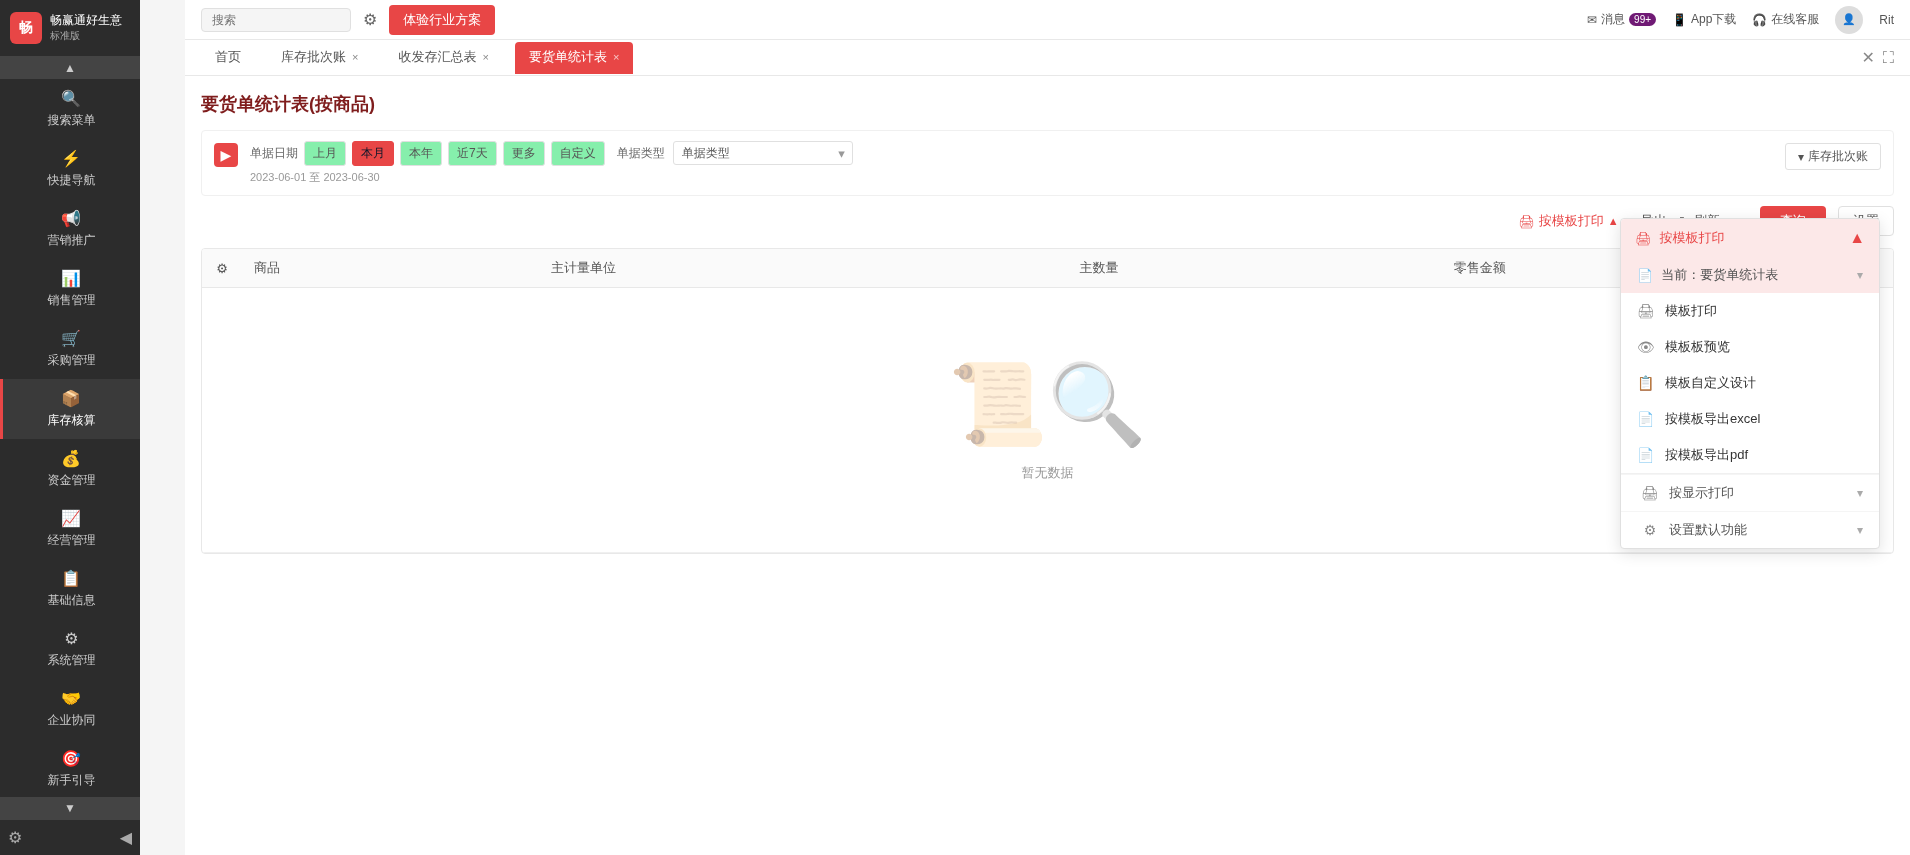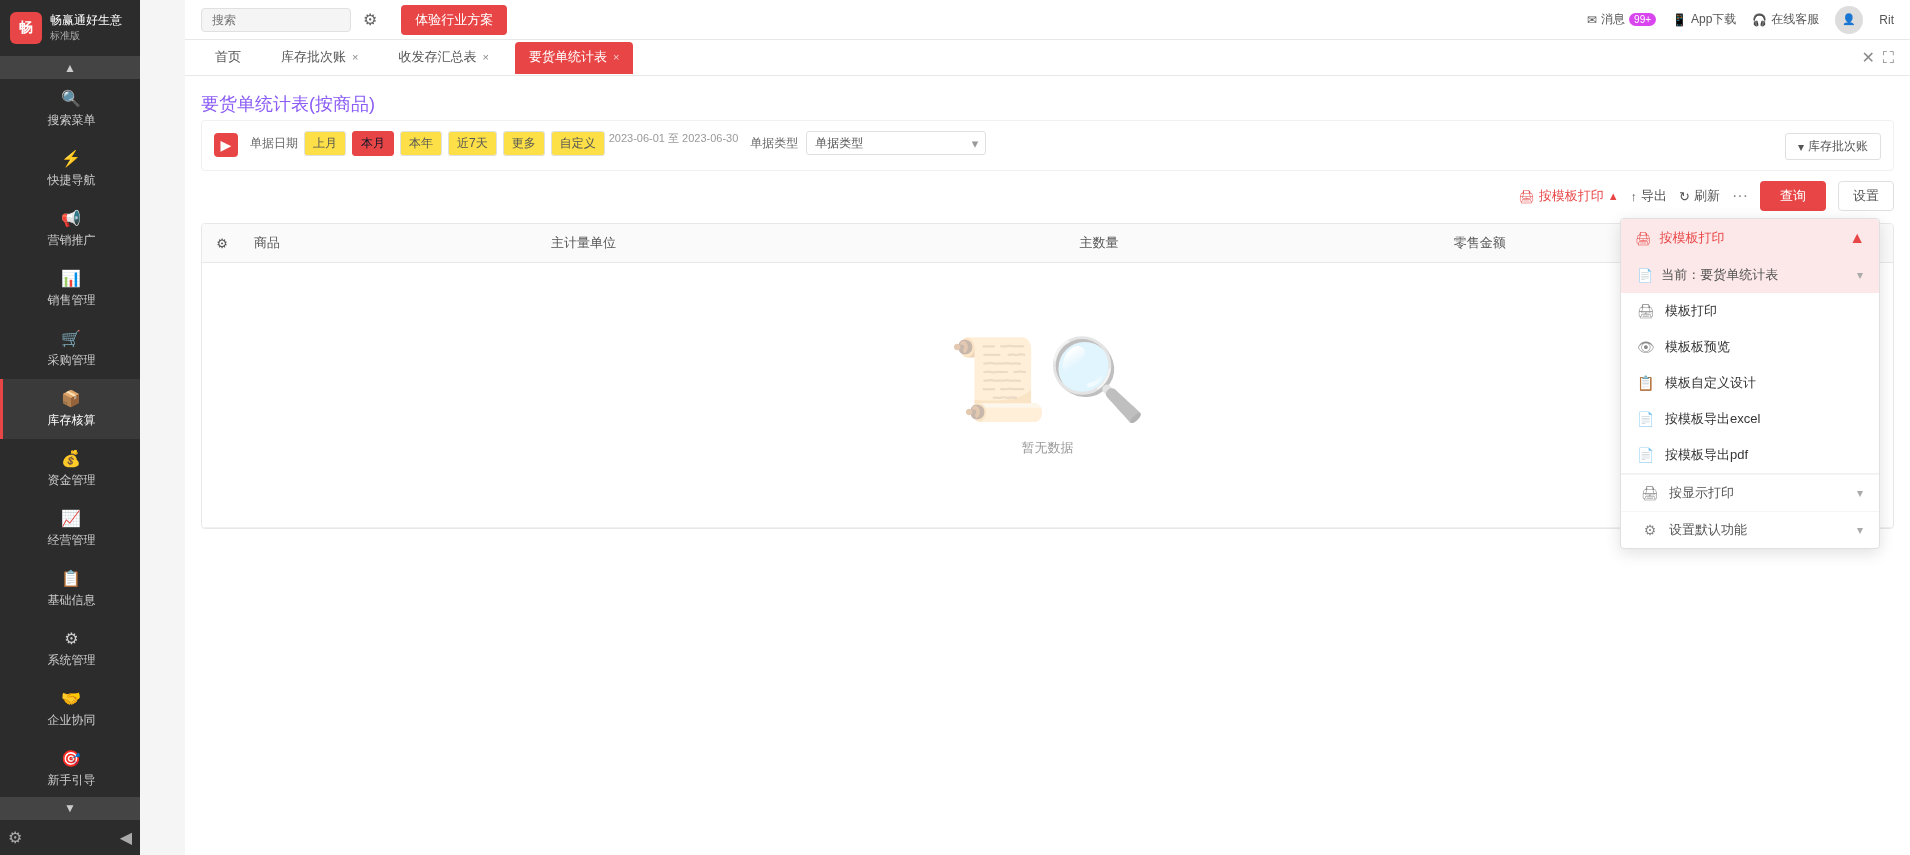--- a/index.html
+++ b/index.html
@@ -117,38 +117,37 @@
       font-size: 16px;
     }
     .topbar-btn {
       background: #e84646;
       color: white;
       border: none;
       padding: 6px 14px;
       border-radius: 4px;
       cursor: pointer;
       font-size: 13px;
-      margin-left: 12px;
     }
     .topbar-right {
       margin-left: auto;
       display: flex;
       align-items: center;
       gap: 16px;
     }
     .topbar-right-item {
       display: flex;
       align-items: center;
       gap: 4px;
       color: #555;
       font-size: 12px;
       cursor: pointer;
     }
     .badge {
-      background: #d946ef;
+      background: #701a75;
       color: white;
       font-size: 10px;
       border-radius: 10px;
       padding: 1px 5px;
     }
     .avatar {
       width: 28px;
       height: 28px;
       background: #ddd;
       border-radius: 50%;
@@ -215,23 +214,23 @@
       position: relative;
     }
     .page-container {
       background: #fff;
       margin: 0;
       padding: 16px;
       min-height: 100%;
     }
     .page-title {
       font-size: 18px;
-      font-weight: normal;
-      color: #8b5cf6;
-      margin-bottom: 4px;
+      font-weight: bold;
+      color: #7f1d1d;
+      margin-bottom: 14px;
     }
 
     
     .filter-bar {
       display: flex;
       align-items: flex-start;
       gap: 12px;
       margin-bottom: 10px;
       flex-wrap: wrap;
       background: #fff;
@@ -250,37 +249,37 @@
       cursor: pointer;
       font-size: 14px;
       display: flex;
       align-items: center;
       justify-content: center;
       flex-shrink: 0;
       margin-top: 2px;
     }
     .filter-group {
       display: flex;
-      flex-direction: row;
+      flex-direction: column;
       gap: 4px;
     }
     .filter-label {
       font-size: 12px;
       color: #666;
     }
     .date-filter {
       display: flex;
       align-items: center;
       gap: 6px;
     }
     .date-btn {
       padding: 3px 8px;
       border: 1px solid #e0e0e0;
       border-radius: 3px;
-      background: #fde047;
+      background: #86efac;
       font-size: 12px;
       cursor: pointer;
       color: #555;
     }
     .date-btn.active {
       background: #e84646;
       color: #0f172a;
       border-color: #e84646;
     }
     .date-range {

